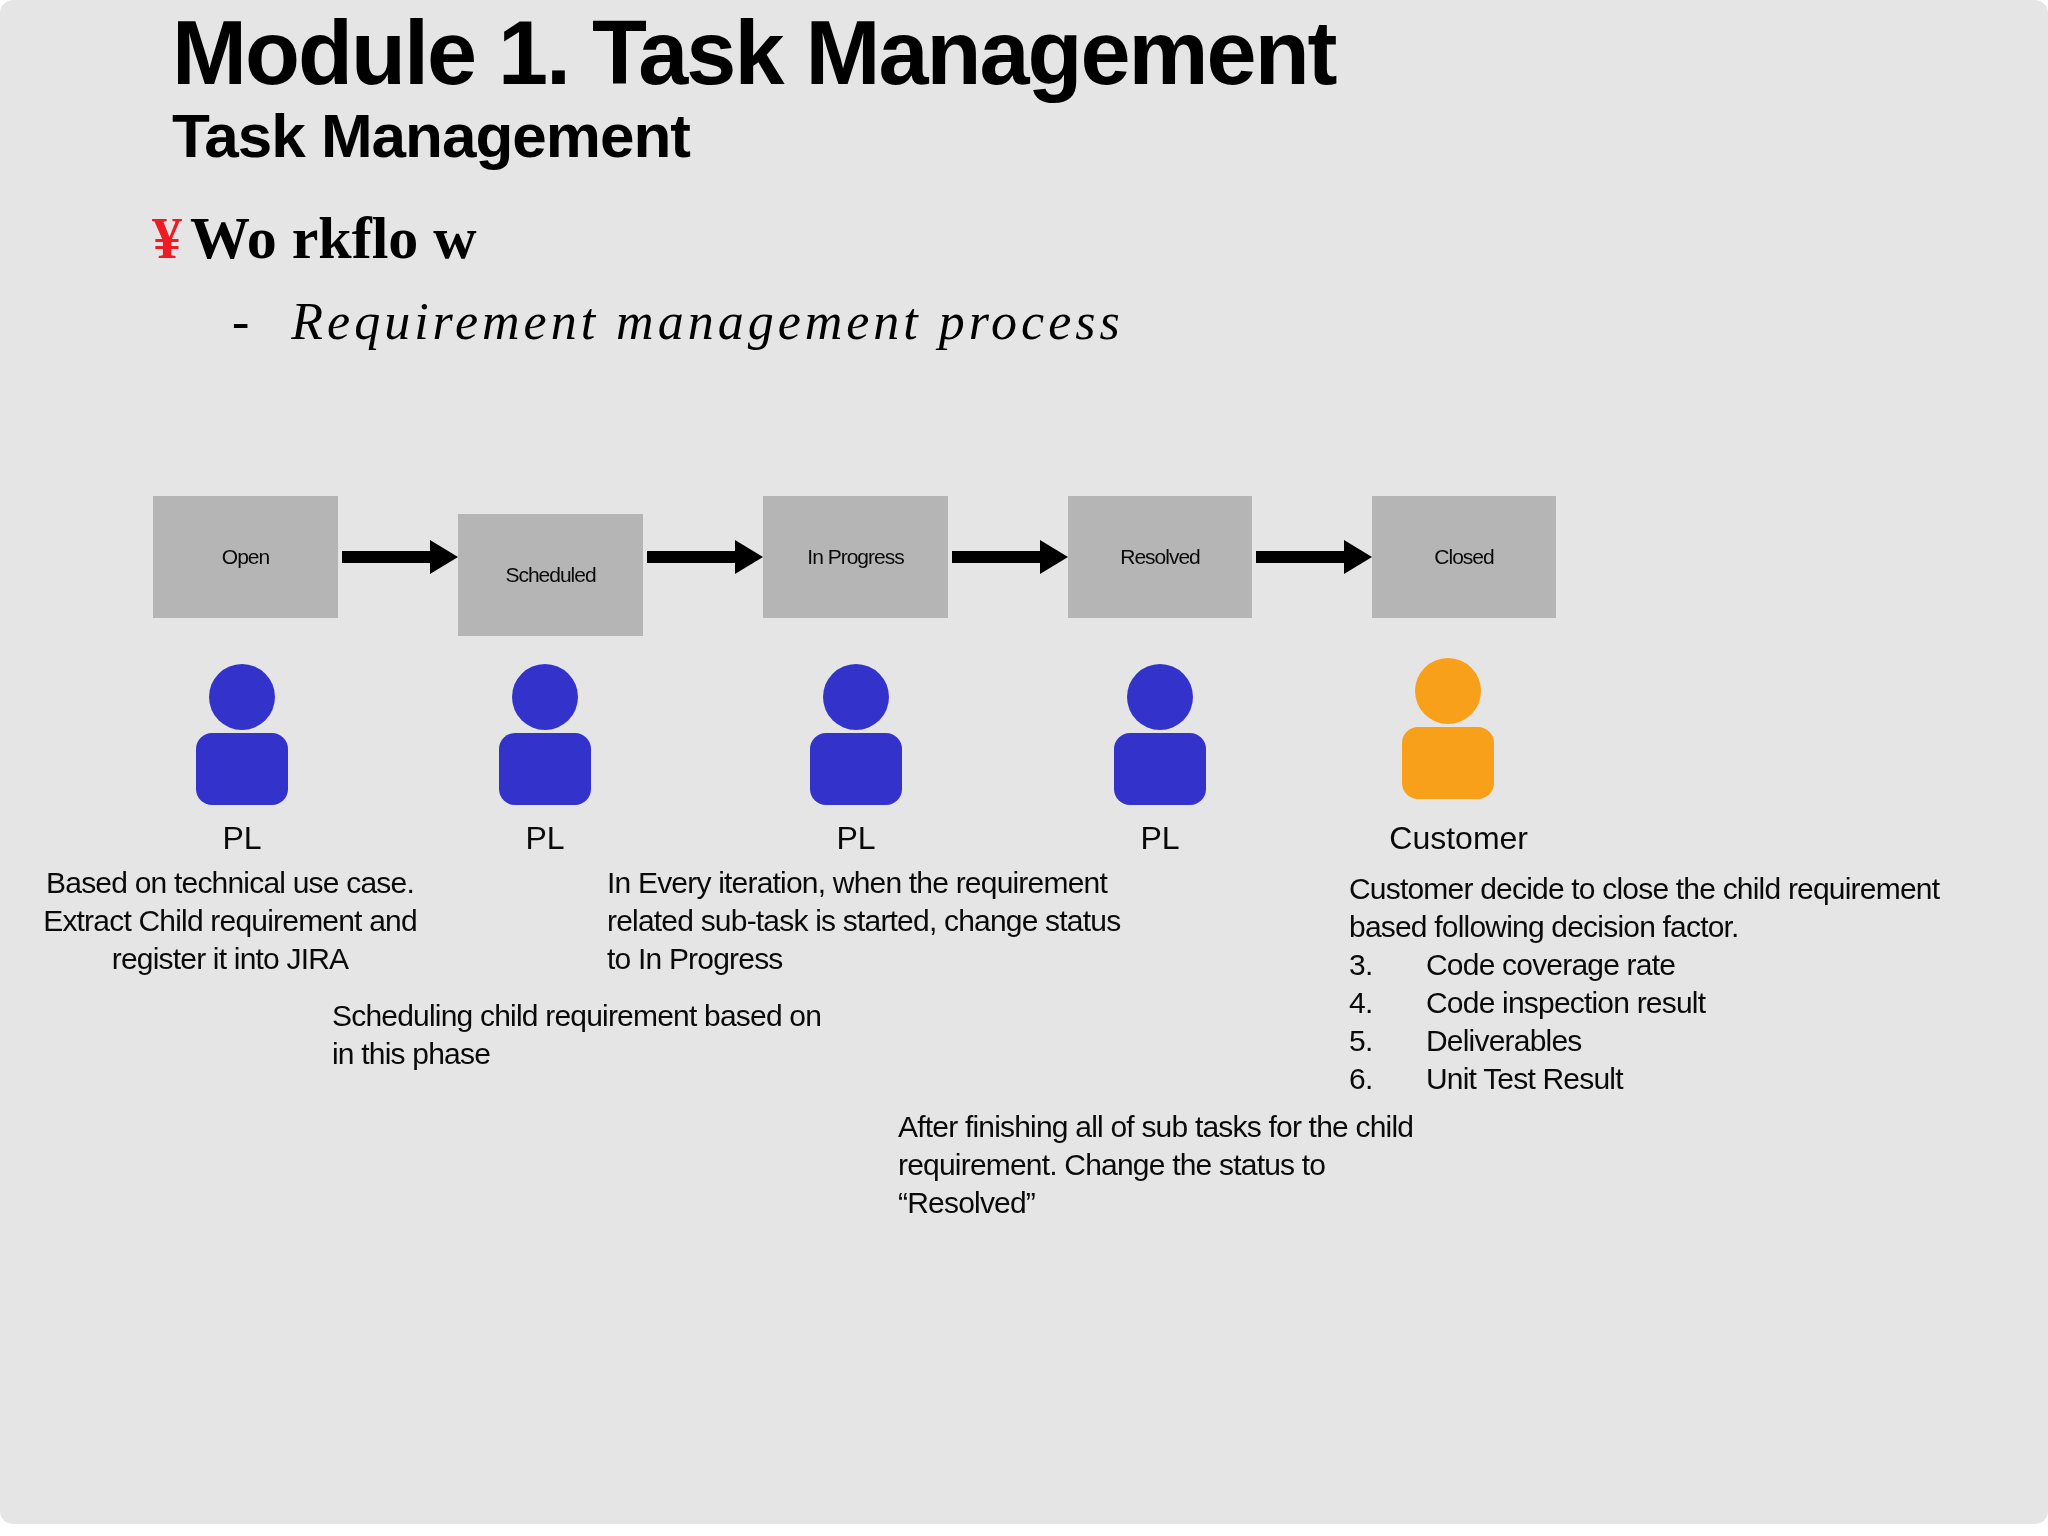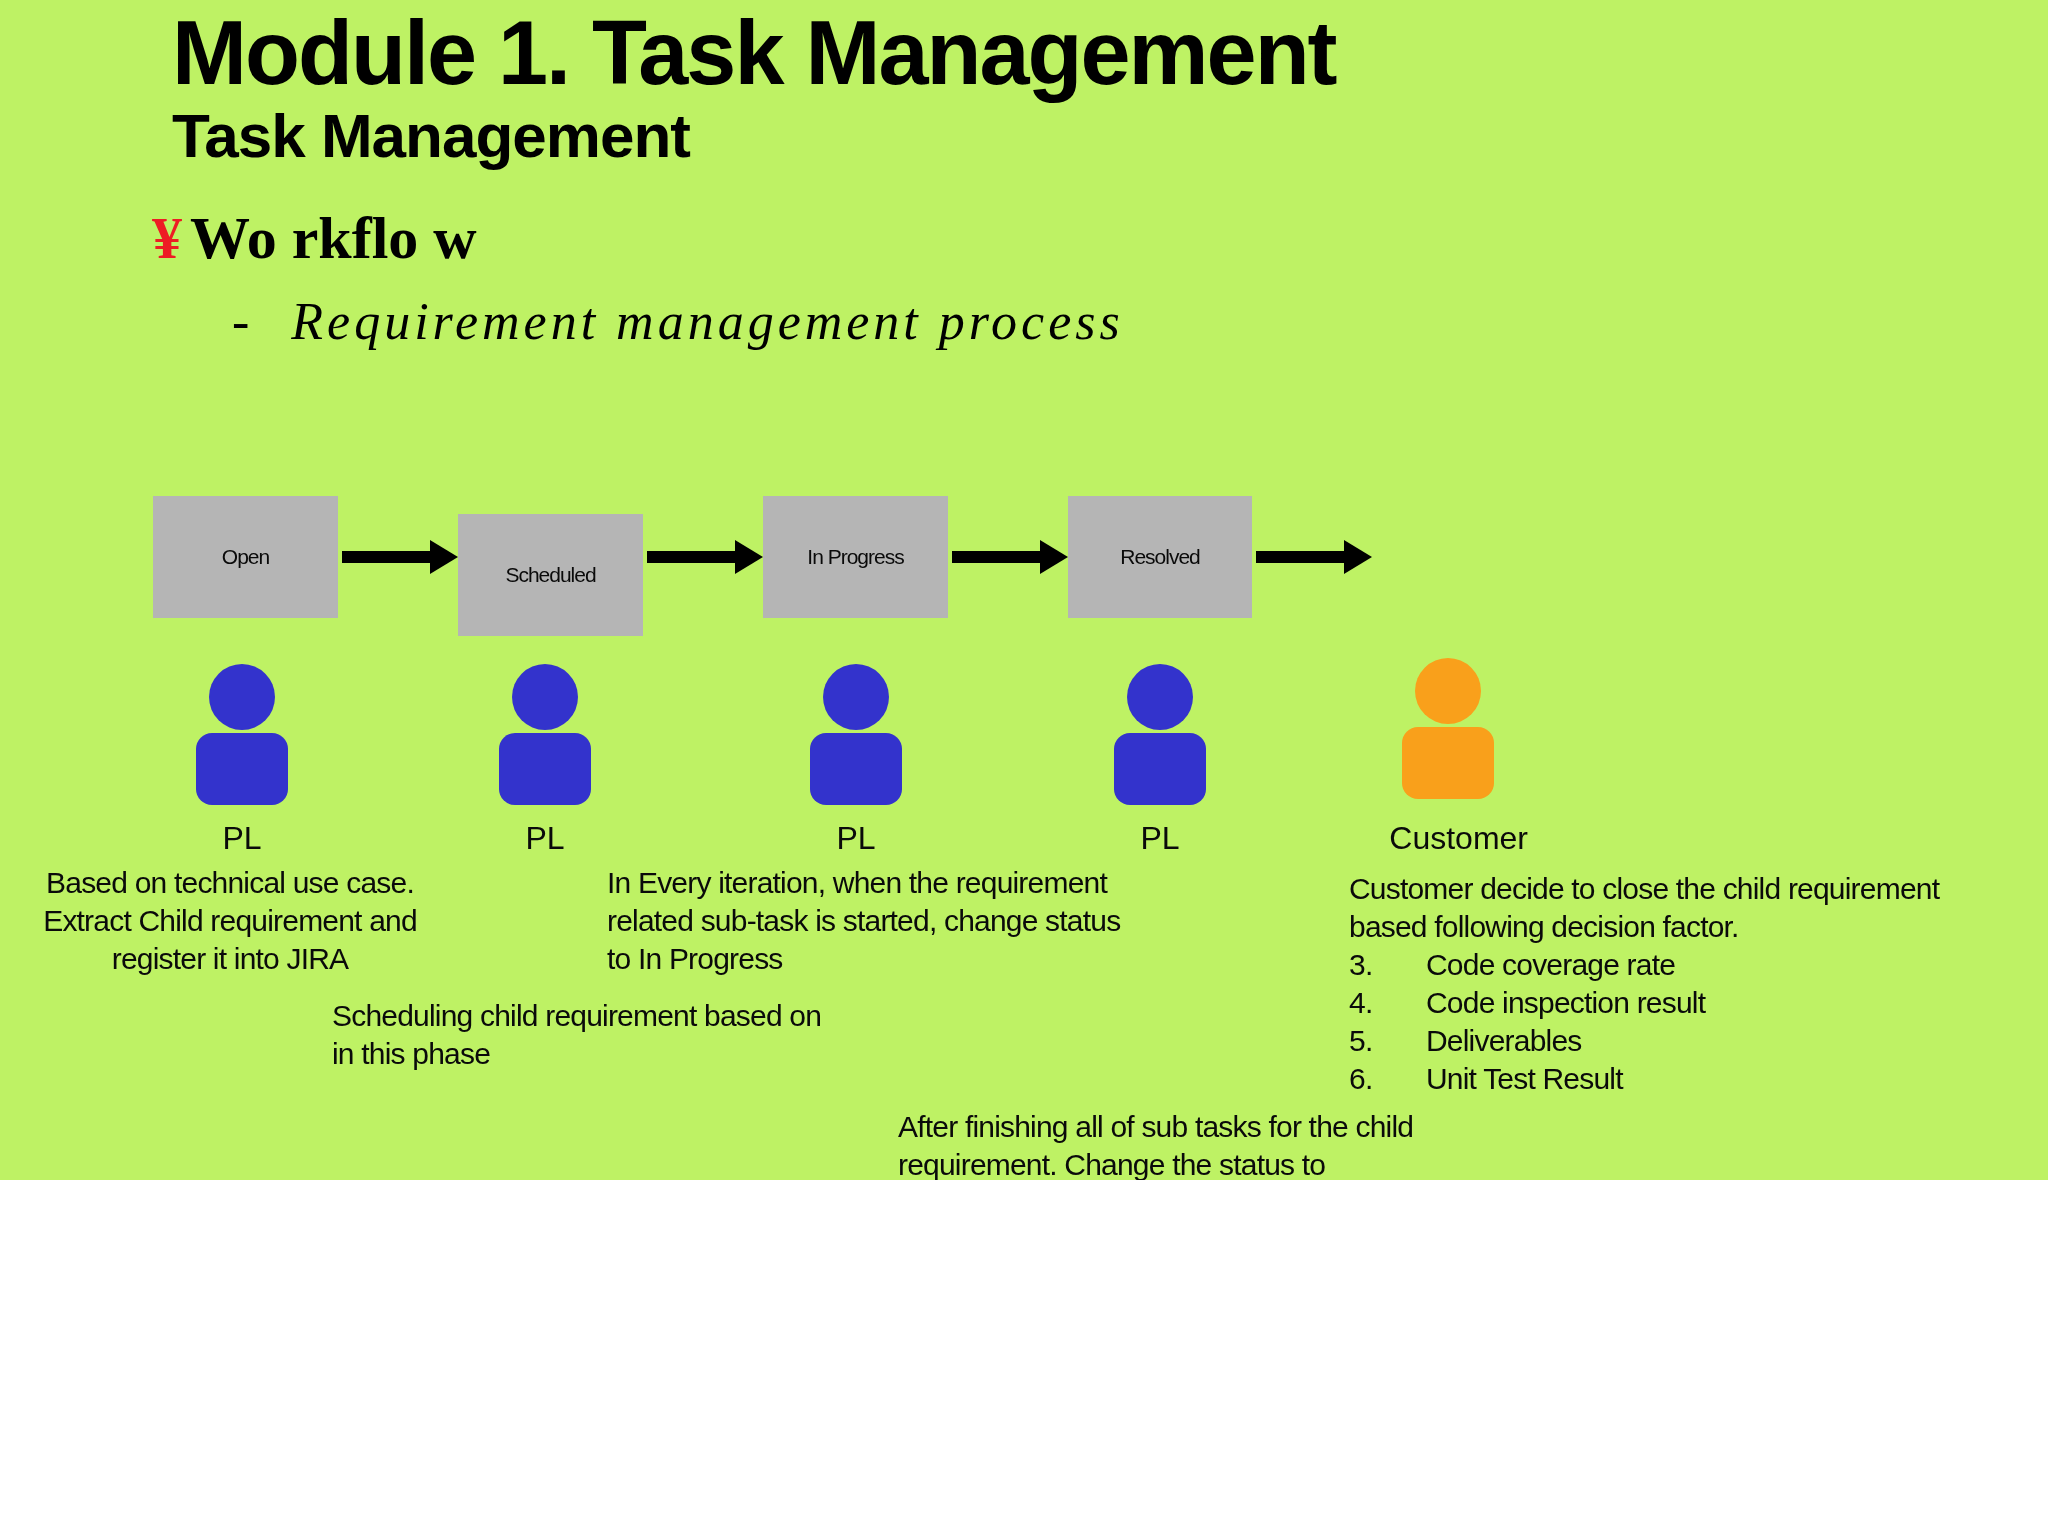--- a/index.html
+++ b/index.html
@@ -1,23 +1,24 @@
 <!DOCTYPE html>
 <html><head>
 <meta charset="utf-8">
 <style>
   html, body { margin: 0; padding: 0; background: #ffffff; }
   .slide {
     position: relative;
     width: 2048px;
-    height: 1180px;
-    background: #bef264;
+    height: 1524px;
+    background: #e5e5e5;
     overflow: hidden;
     font-family: "Liberation Sans", sans-serif;
     color: #000000;
+    border-radius: 13px;
   }
 
   
   .title {
     position: absolute; left: 172px; top: 2px;
     font-size: 90px; font-weight: bold; letter-spacing: -2px;
     font-family: "Liberation Sans", sans-serif;
   }
   .subtitle {
     position: absolute; left: 172px; top: 100px;
@@ -133,20 +134,23 @@
   </div>
   <div class="stage-box box-scheduled">
     <span>Scheduled</span>
   </div>
   <div class="stage-box box-inprogress">
     <span>In Progress</span>
   </div>
   <div class="stage-box box-resolved">
     <span>Resolved</span>
   </div>
+  <div class="stage-box box-closed">
+    <span>Closed</span>
+  </div>
 
   <div class="arrow arrow-1"></div>
   <div class="arrow arrow-2"></div>
   <div class="arrow arrow-3"></div>
   <div class="arrow arrow-4"></div>
 
   <div class="actor actor-blue actor-1">
     <div class="head"></div>
     <div class="torso"></div>
   </div>

